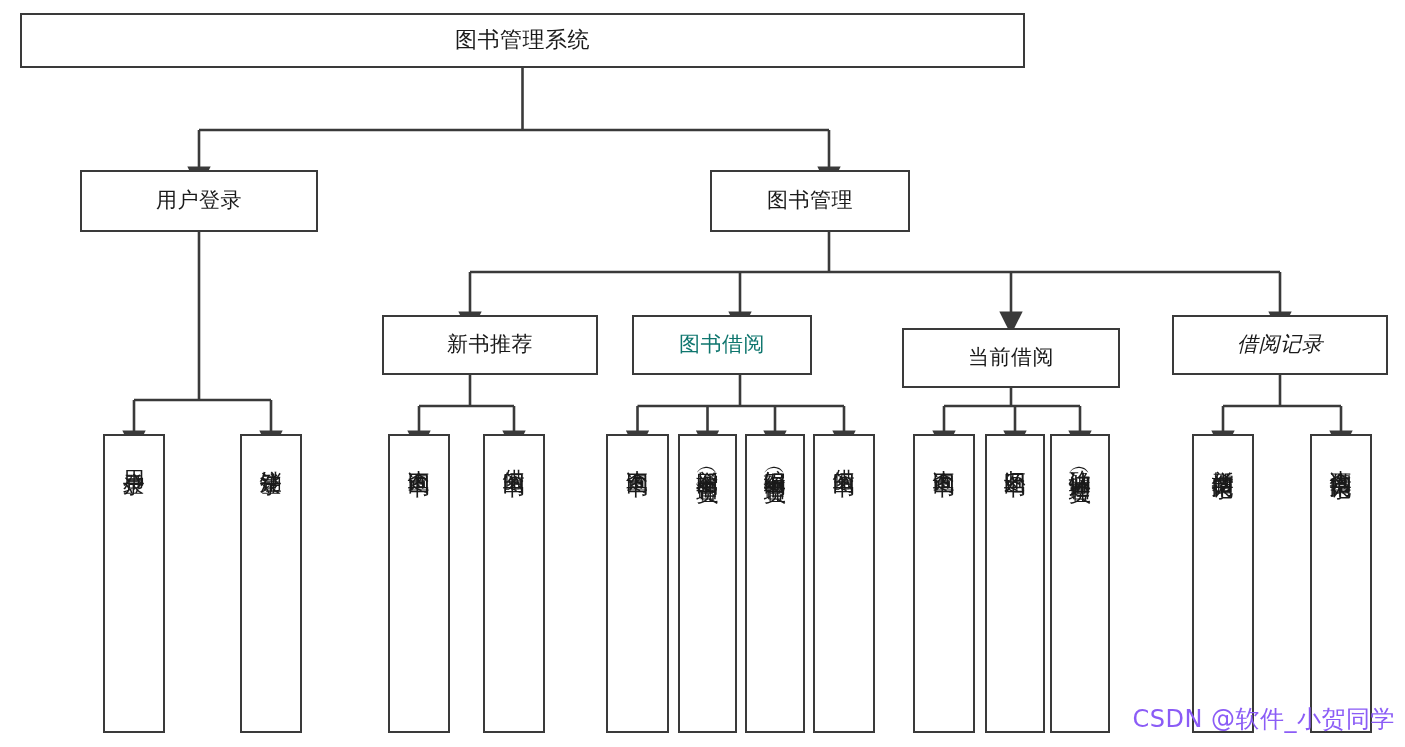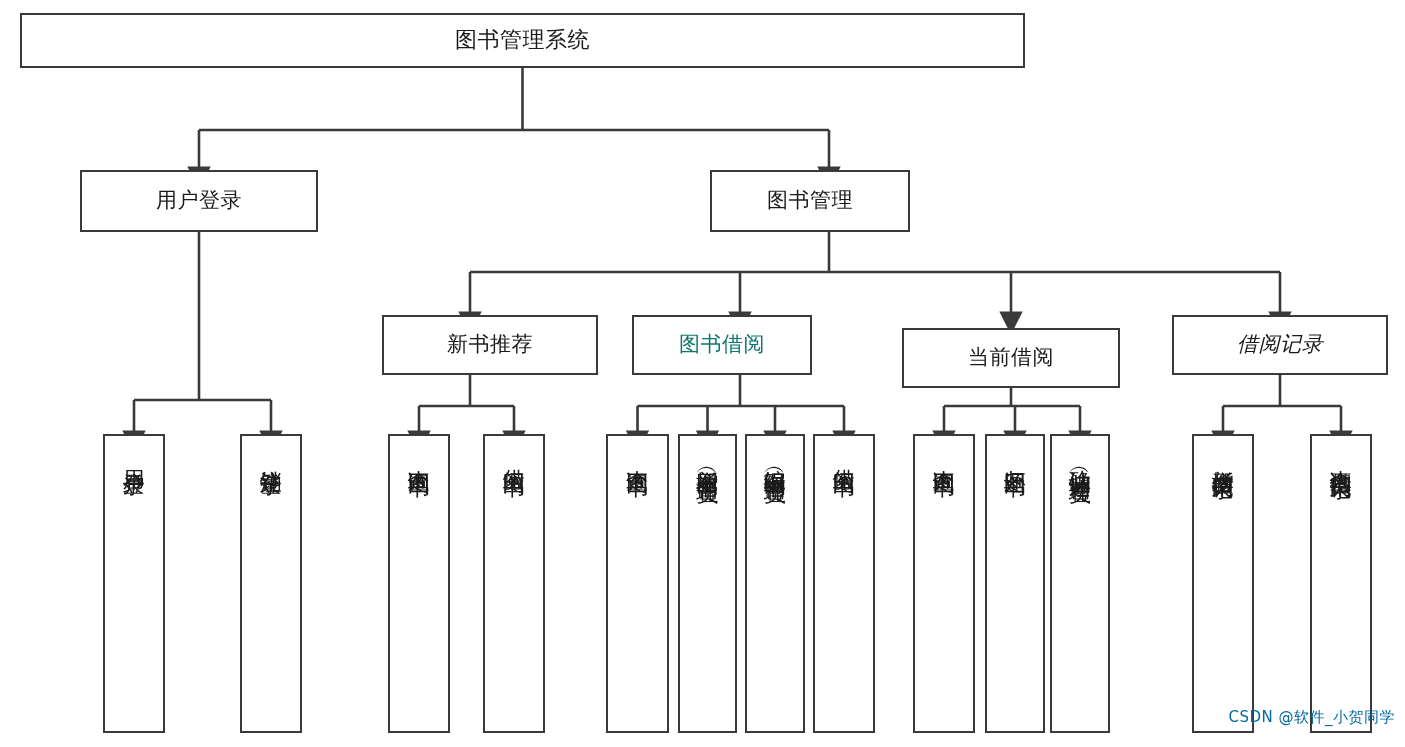--- a/index.html
+++ b/index.html
@@ -56,23 +56,23 @@
     writing-mode: vertical-rl;
     text-orientation: upright;
     font-size: 22px;
     line-height: 1.16;
     letter-spacing: 2px;
     white-space: nowrap;
   }
   #watermark {
     position: absolute;
     right: 10px;
-    bottom: 20px;
-    font-size: 15px;
-    color: #0369a1;
+    bottom: 12px;
+    font-size: 24px;
+    color: #8b5cf6;
     letter-spacing: 0.5px;
     pointer-events: none;
     white-space: nowrap;
   }
 </style>
 </head>
 <body>
 
 <div id="diagram-root">
   <svg id="edge-layer" viewBox="0 0 1405 747" xmlns="http://www.w3.org/2000/svg">

